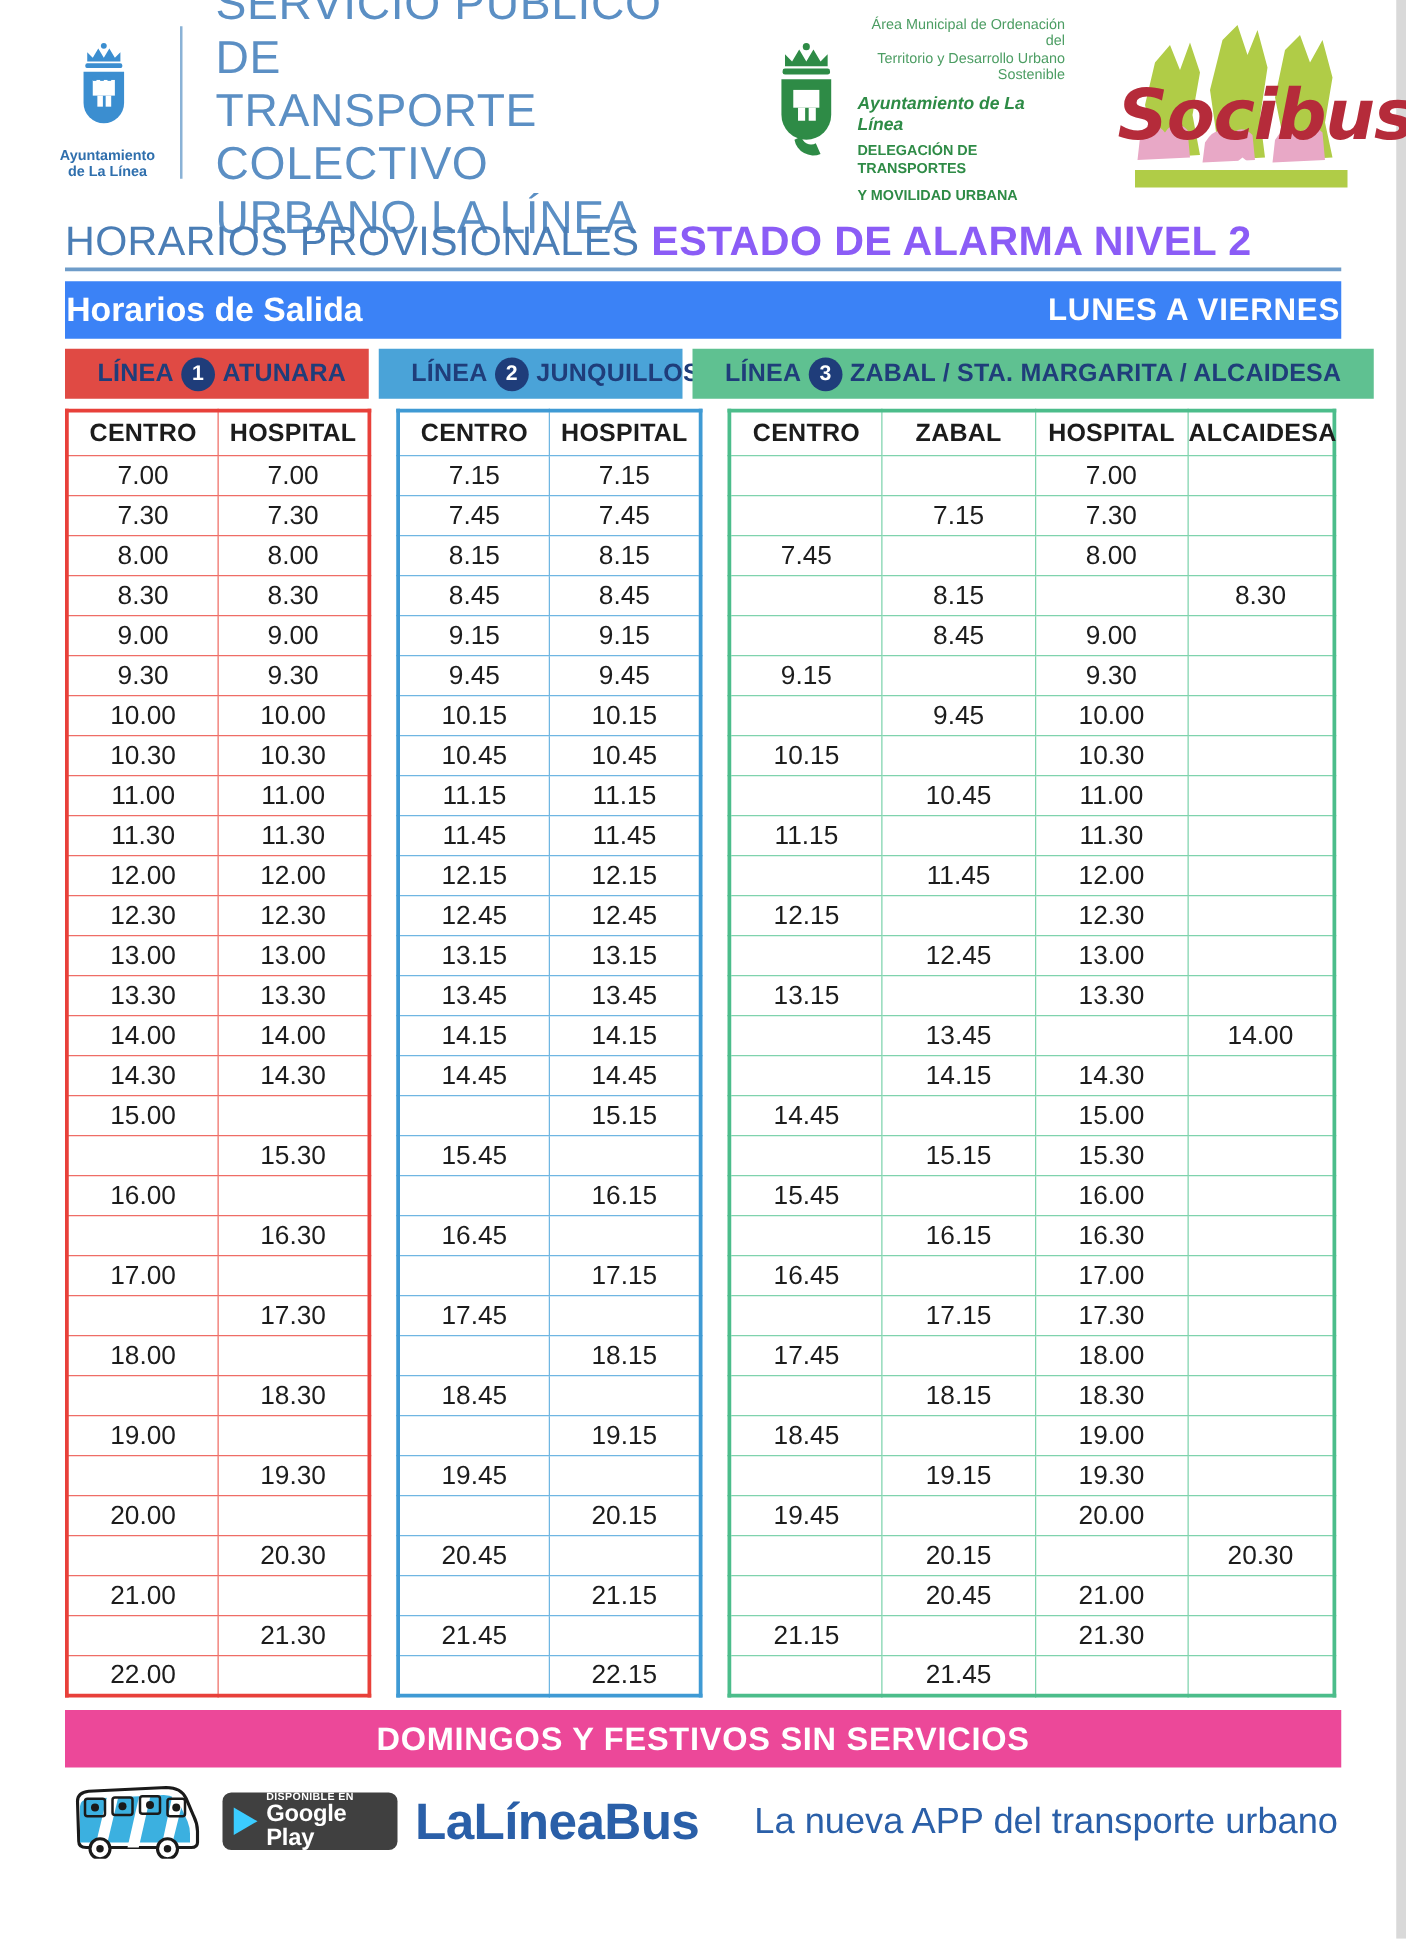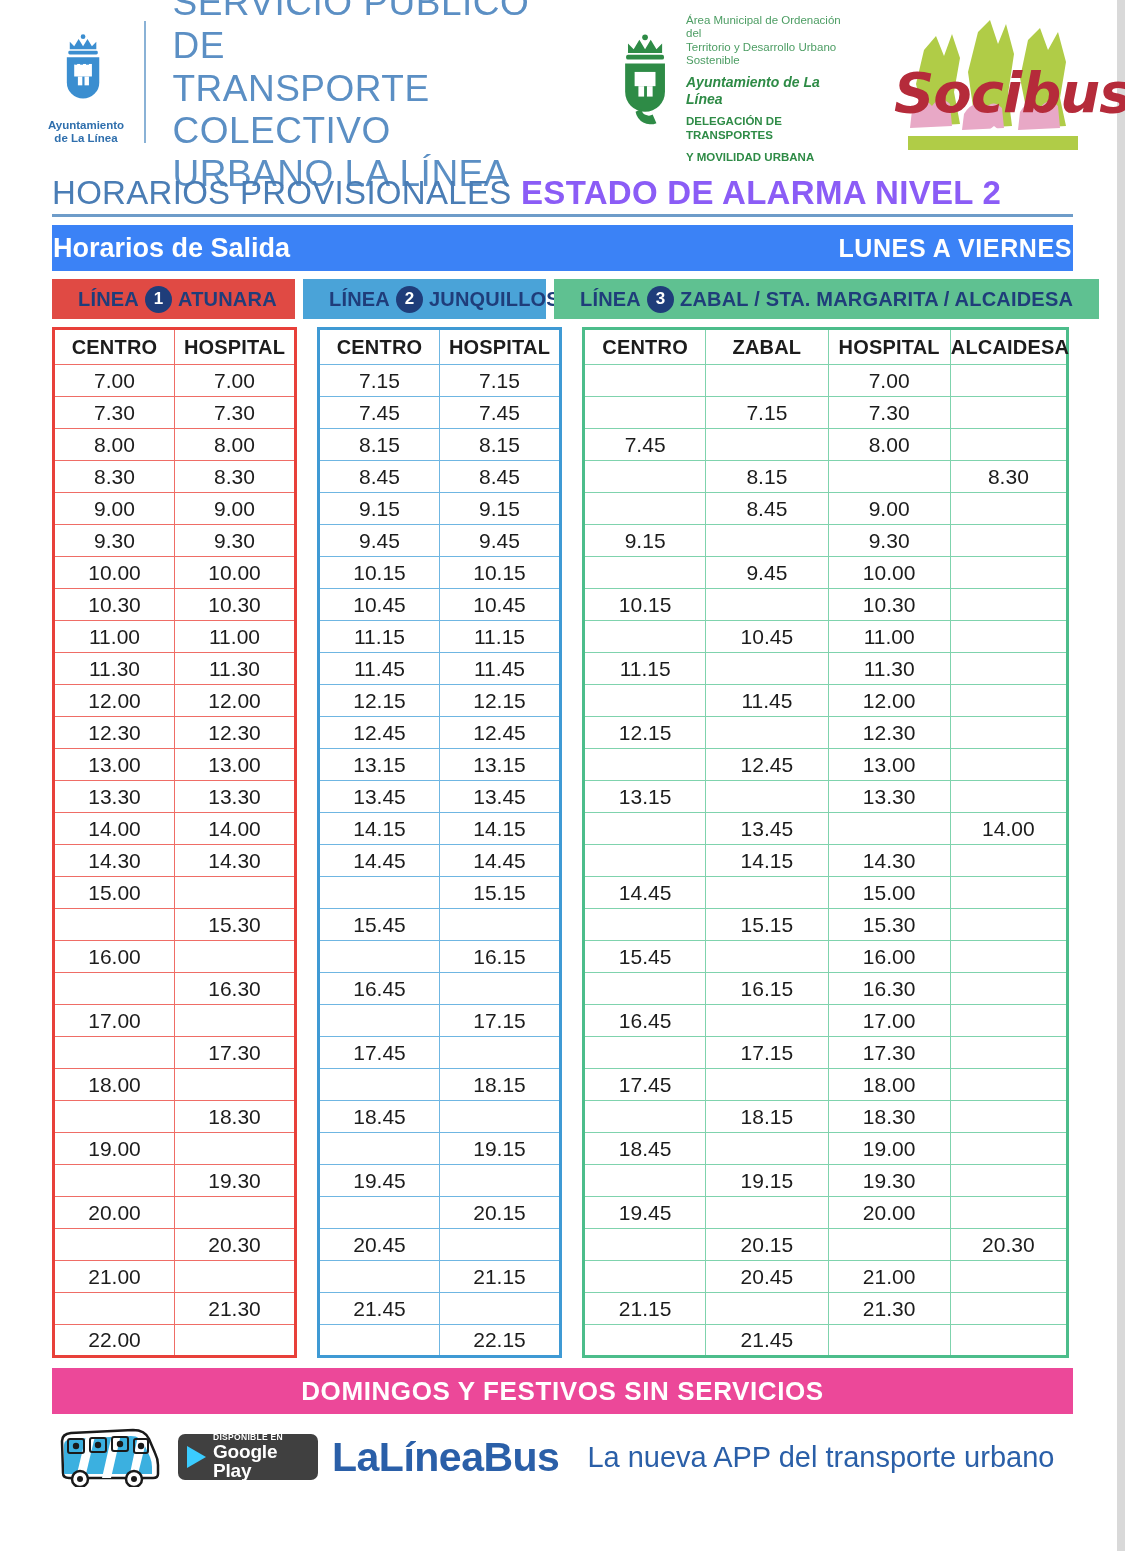--- a/index.html
+++ b/index.html
@@ -49,21 +49,21 @@
   .logo-title{
     font-size:37px;line-height:1.16;color:#5b8fc4;
     letter-spacing:.5px;font-weight:400;
     font-family:"Liberation Sans","DejaVu Sans",sans-serif;
   }
   .logo-green-block{
     display:flex;align-items:center;gap:9px;margin-left:46px;
   }
   .shield-green{width:62px;height:110px;display:flex;flex-direction:column;align-items:center;}
   .green-text{line-height:1.18;}
-  .green-text .gt1{font-size:11.5px;color:#4c9d63;font-weight:400;}
+  .green-text .gt1{font-size:11.5px;color:#4c9d63;font-weight:400;text-align:right;}
   .green-text .gt2{font-size:14px;color:#2e8b46;font-weight:bold;font-style:italic;margin-top:6px;}
   .green-text .gt3{font-size:11.5px;color:#2e8b46;font-weight:bold;margin-top:7px;line-height:1.25;}
   .socibus{
     margin-left:34px;position:relative;width:215px;height:150px;
   }
   .socibus-word{
     position:absolute;left:8px;top:46px;
     font-size:56px;font-weight:bold;font-style:italic;
     color:#b52b3a;letter-spacing:-1px;
     font-family:"DejaVu Sans",sans-serif;
@@ -163,21 +163,21 @@
     display:flex;align-items:center;gap:7px;padding:0 9px;
     box-sizing:border-box;flex:none;
   }
   .gplay .tri{width:0;height:0;flex:none;
     border-top:11px solid transparent;border-bottom:11px solid transparent;
     border-left:19px solid #3bccff;}
   .gplay-txt{color:#fff;line-height:1.05;}
   .gplay-txt .small{font-size:8.5px;font-weight:bold;letter-spacing:.3px;}
   .gplay-txt .big{font-size:19px;font-weight:bold;letter-spacing:-.2px;}
   .app-name{font-size:41px;font-weight:bold;color:#2a5fa8;letter-spacing:-.5px;}
-  .app-tag{font-size:29px;color:#2a5fa8;margin-left:14px;}
+  .app-tag{font-size:29px;color:#2a5fa8;margin-left:30px;}
 </style>
 </head>
 <body>
 
 <div class="page">
 
   <div class="edge-strip"></div>
 
   <div class="logo-bar">
 

